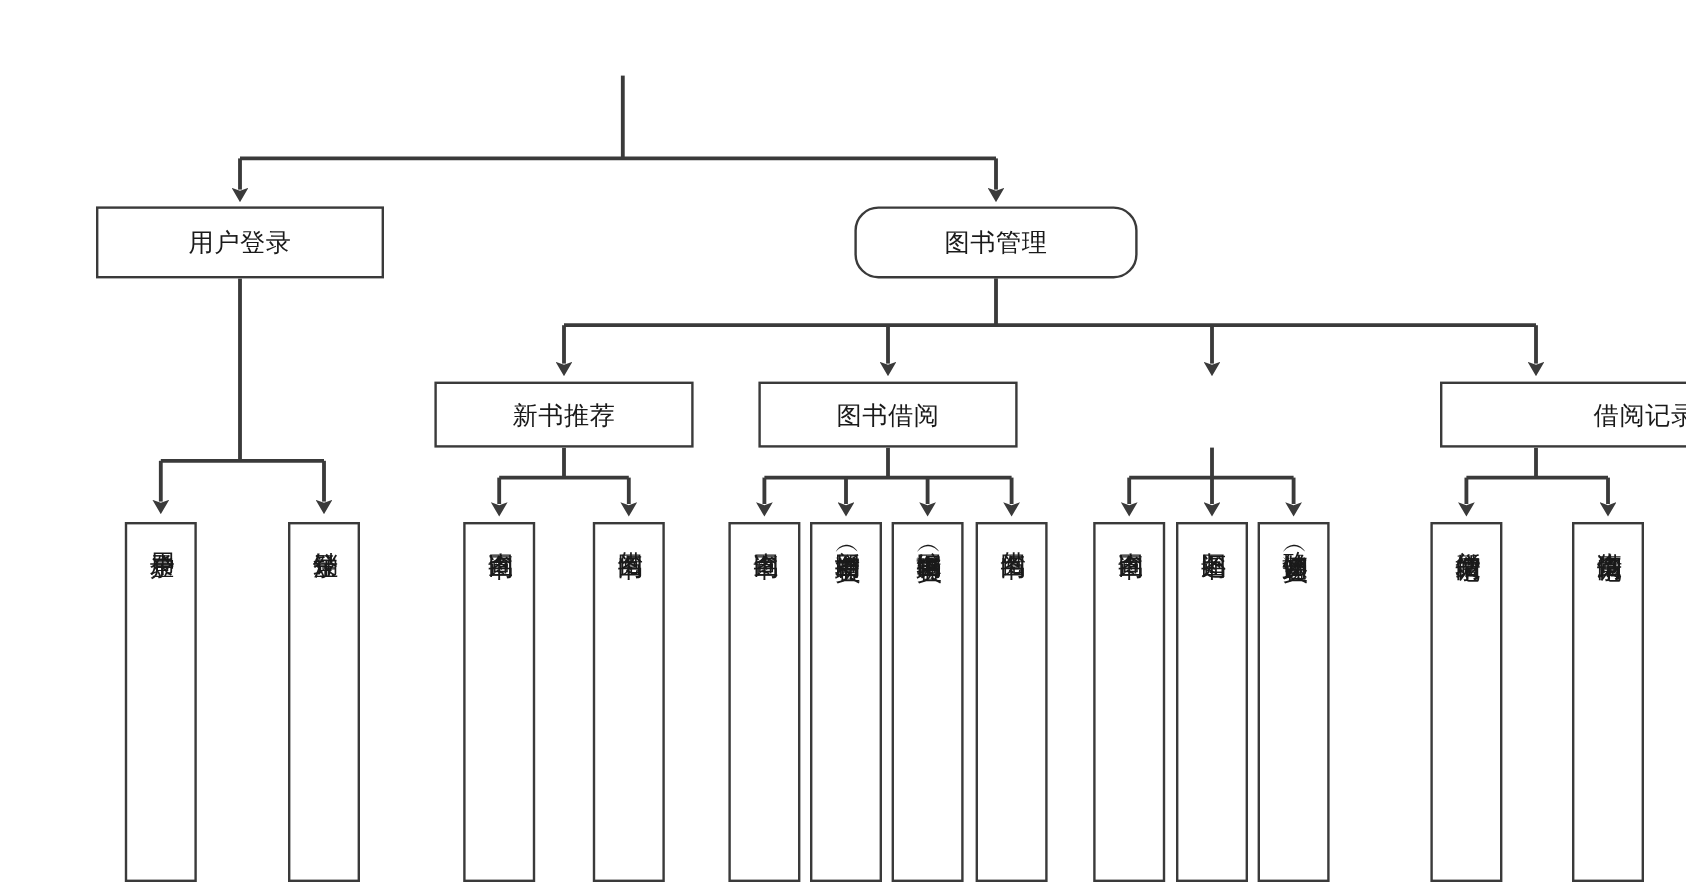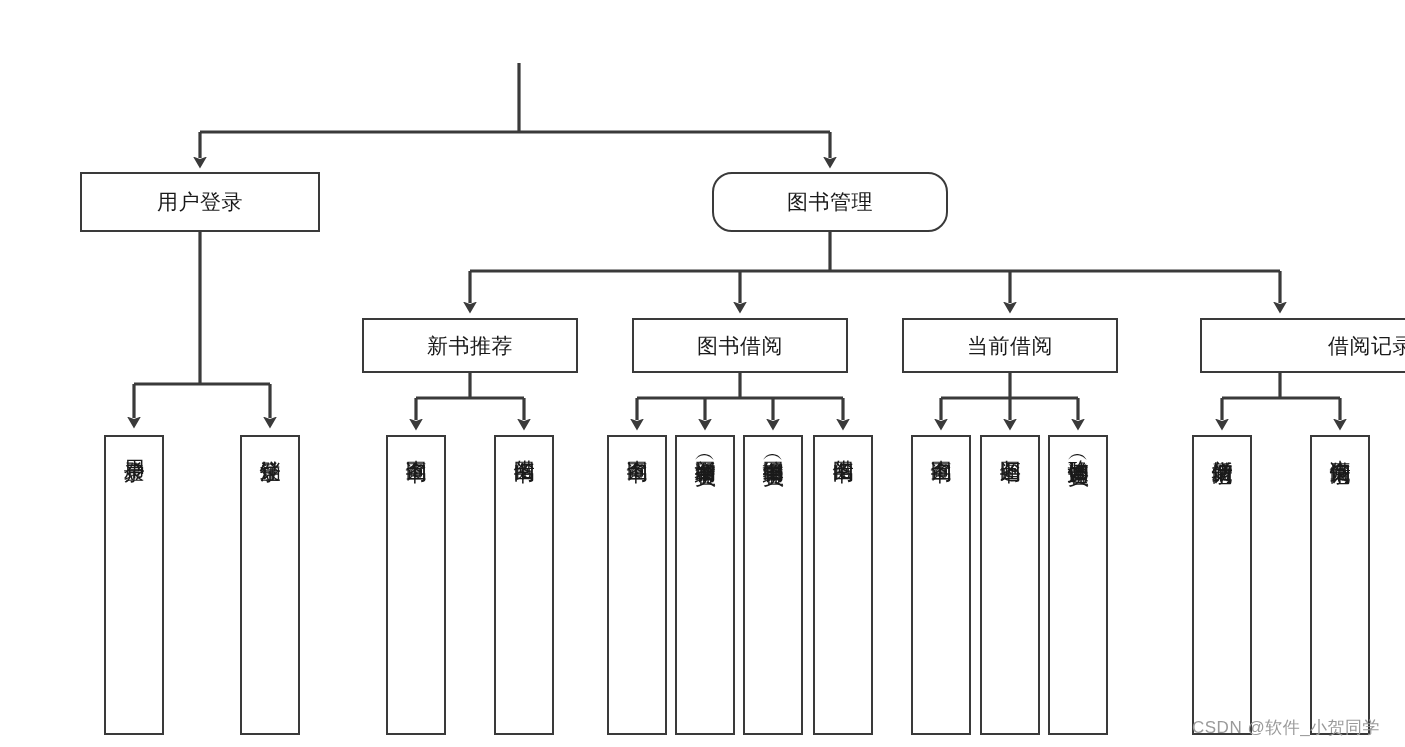--- a/index.html
+++ b/index.html
@@ -126,23 +126,20 @@
   <div class="node node-h" style="left:712px; top:172px; width:236px; height:60px;border-radius:20px;">
     <span class="node-label">图书管理</span>
   </div>
 
   <div class="node node-h" style="left:632px; top:318px; width:216px; height:55px;">
     <span class="node-label">图书借阅</span>
   </div>
   <div class="node node-h" style="left:362px; top:318px; width:216px; height:55px;">
     <span class="node-label">新书推荐</span>
   </div>
-  <div class="node node-h" style="left:902px; top:318px; width:216px; height:55px;">
-    <span class="node-label">当前借阅</span>
-  </div>
   <div class="node node-h" style="left:1200px; top:318px; width:216px; height:55px;justify-content:flex-end;">
     <span class="node-label">借阅记录</span>
   </div>
 
   <div class="node node-leaf" style="left:104px; top:435px; width:60px; height:300px;">
     <span class="node-label">用户登录</span>
   </div>
   <div class="node node-leaf" style="left:240px; top:435px; width:60px; height:300px;">
     <span class="node-label">注销登录</span>
   </div>
@@ -177,15 +174,14 @@
     <span class="node-label">确认归还（管理员）</span>
   </div>
 
   <div class="node node-leaf" style="left:1192px; top:435px; width:60px; height:300px;">
     <span class="node-label">新增借阅记录</span>
   </div>
   <div class="node node-leaf" style="left:1310px; top:435px; width:60px; height:300px;">
     <span class="node-label">查询借阅记录</span>
   </div>
 
-  <div class="watermark" style="left:1192px; top:716px;">CSDN @软件_小贺同学</div>
 
 </div>
 
 </body></html>

